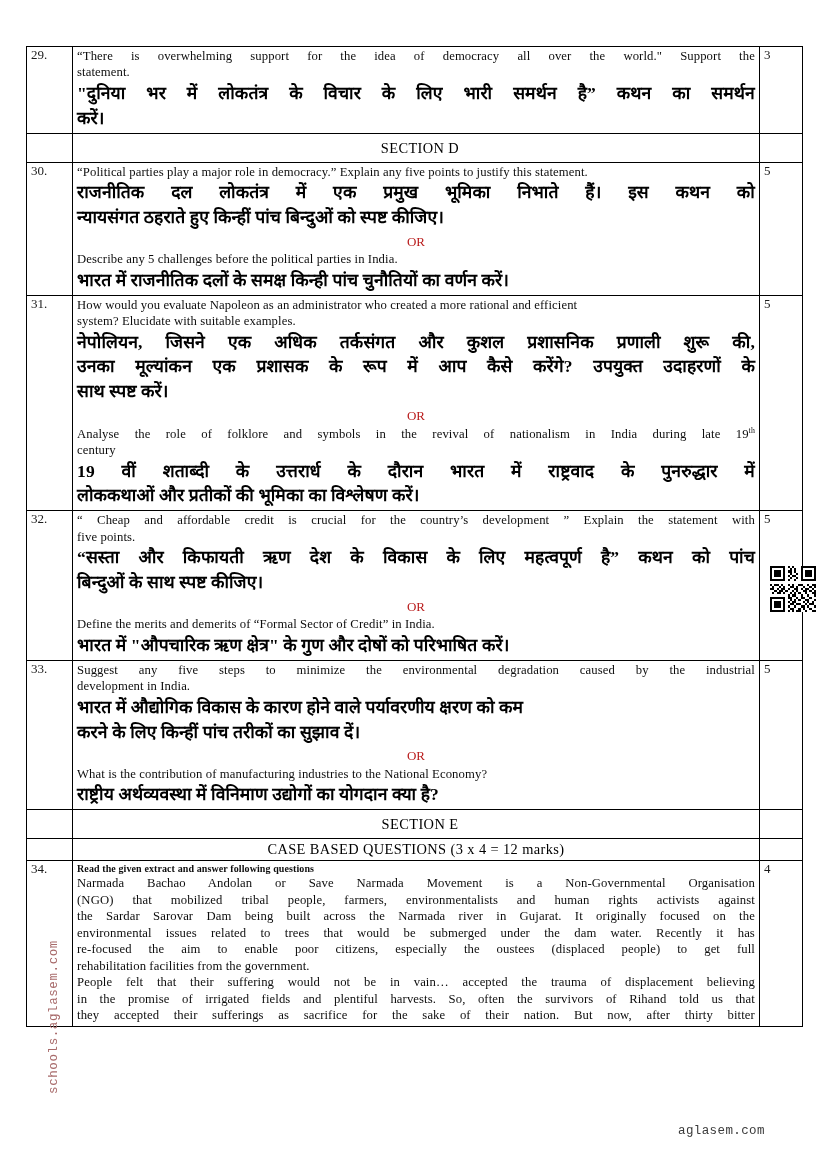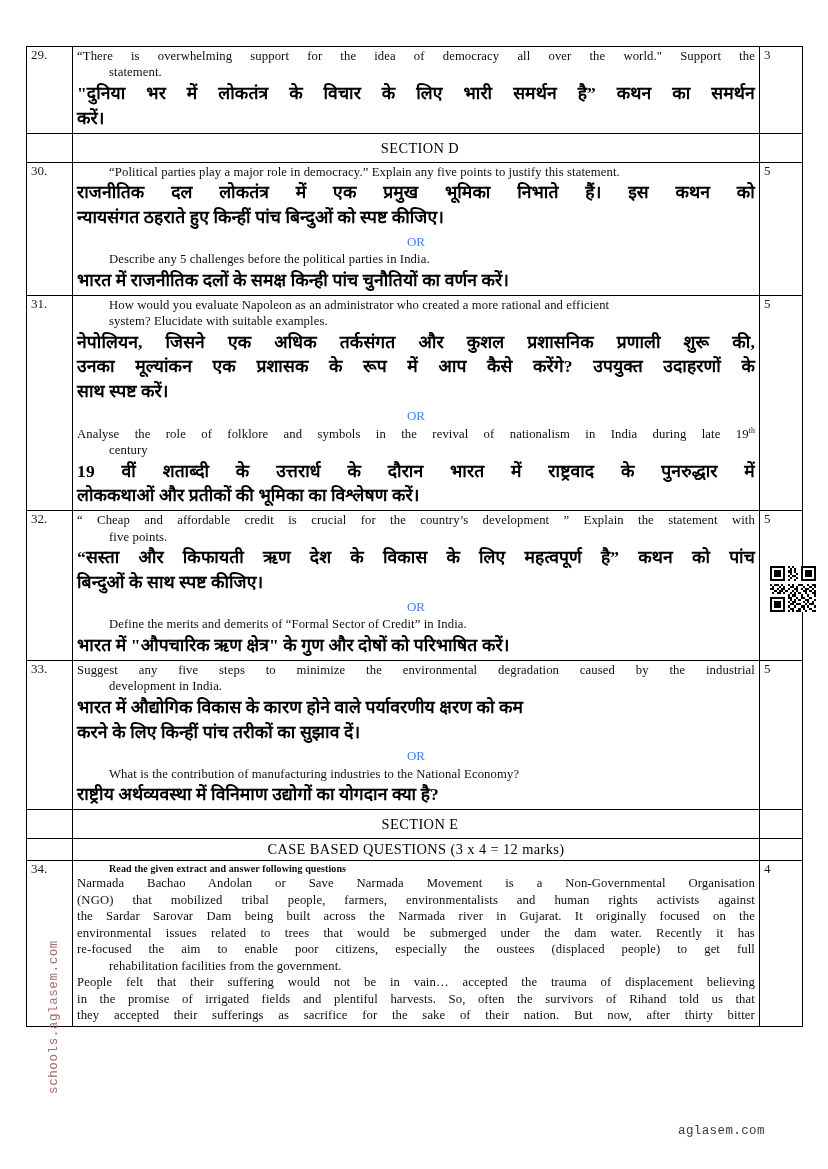--- a/index.html
+++ b/index.html
@@ -64,21 +64,21 @@
   .en {
     font-family: "Liberation Serif", "DejaVu Serif", serif;
     font-size: 12.7px;
     line-height: 1.22;
     letter-spacing: 0.1px;
     text-align: justify;
     color: #0d0d0d;
     margin: 1px 0 0 0;
   }
   .en.just  { text-align: justify; text-align-last: justify; }
-  .en.left  { text-align: left; text-align-last: left; margin-left: 32px; }
+  .en.left  { text-align: left; text-align-last: left; }
   .en.bold  { font-weight: bold; font-size: 10px; }
 
   
   .hi {
     font-family: "Liberation Serif", "DejaVu Sans", sans-serif;
     font-size: 17.5px;
     font-weight: 600;
     line-height: 1.42;
     letter-spacing: 0.1px;
     color: #000;
@@ -87,21 +87,21 @@
   }
   .hi.just { text-align: justify; text-align-last: justify; }
   .hi.left { text-align: justify; text-align-last: left; }
 
   .or {
     text-align: center;
     font-family: "Liberation Serif", "DejaVu Serif", serif;
     font-size: 13px;
     line-height: 1.5;
     margin: 2px 0 1px 0;
-    color: #3b82f6;
+    color: #b91c1c;
   }
 
   
   .sect {
     text-align: center;
     font-family: "Liberation Serif", "DejaVu Serif", serif;
     font-size: 14.4px;
     line-height: 1.25;
     letter-spacing: 0.4px;
     padding: 3px 0 3px 0;

